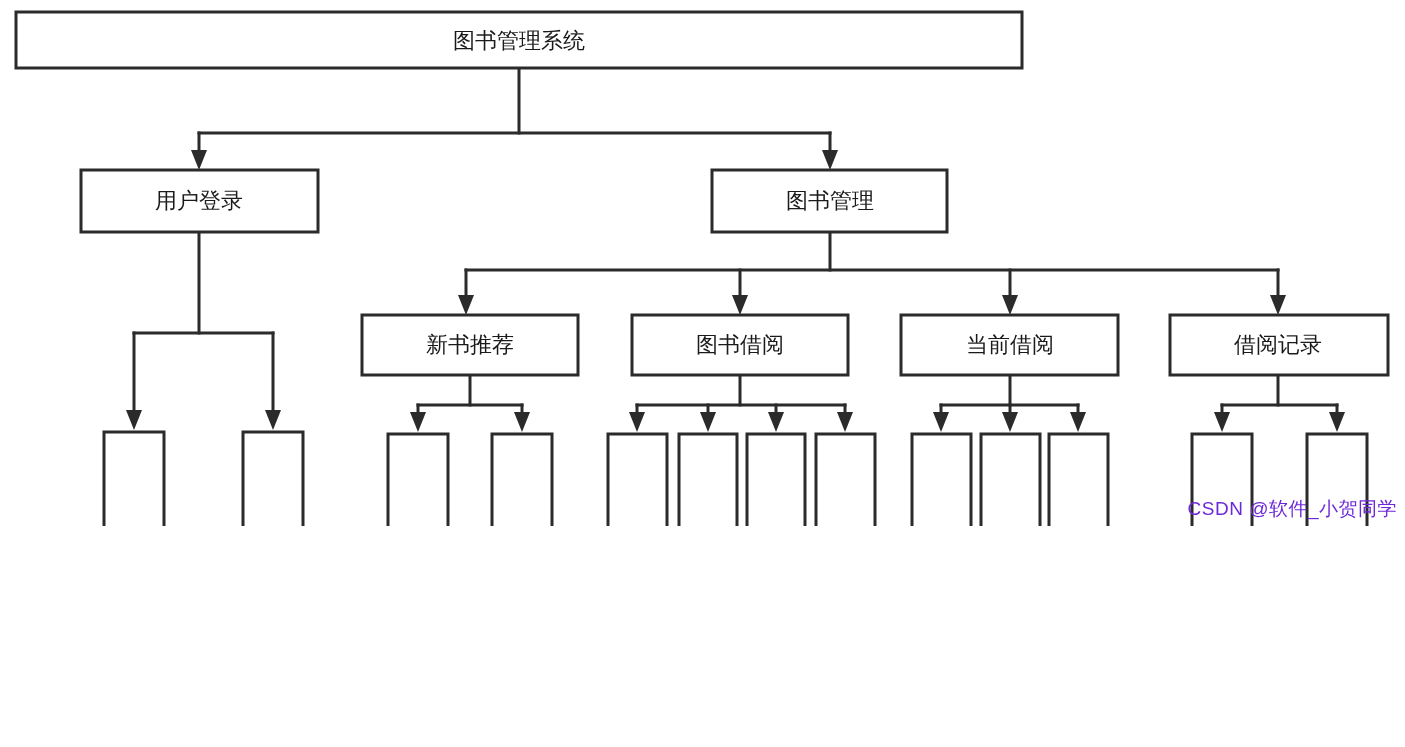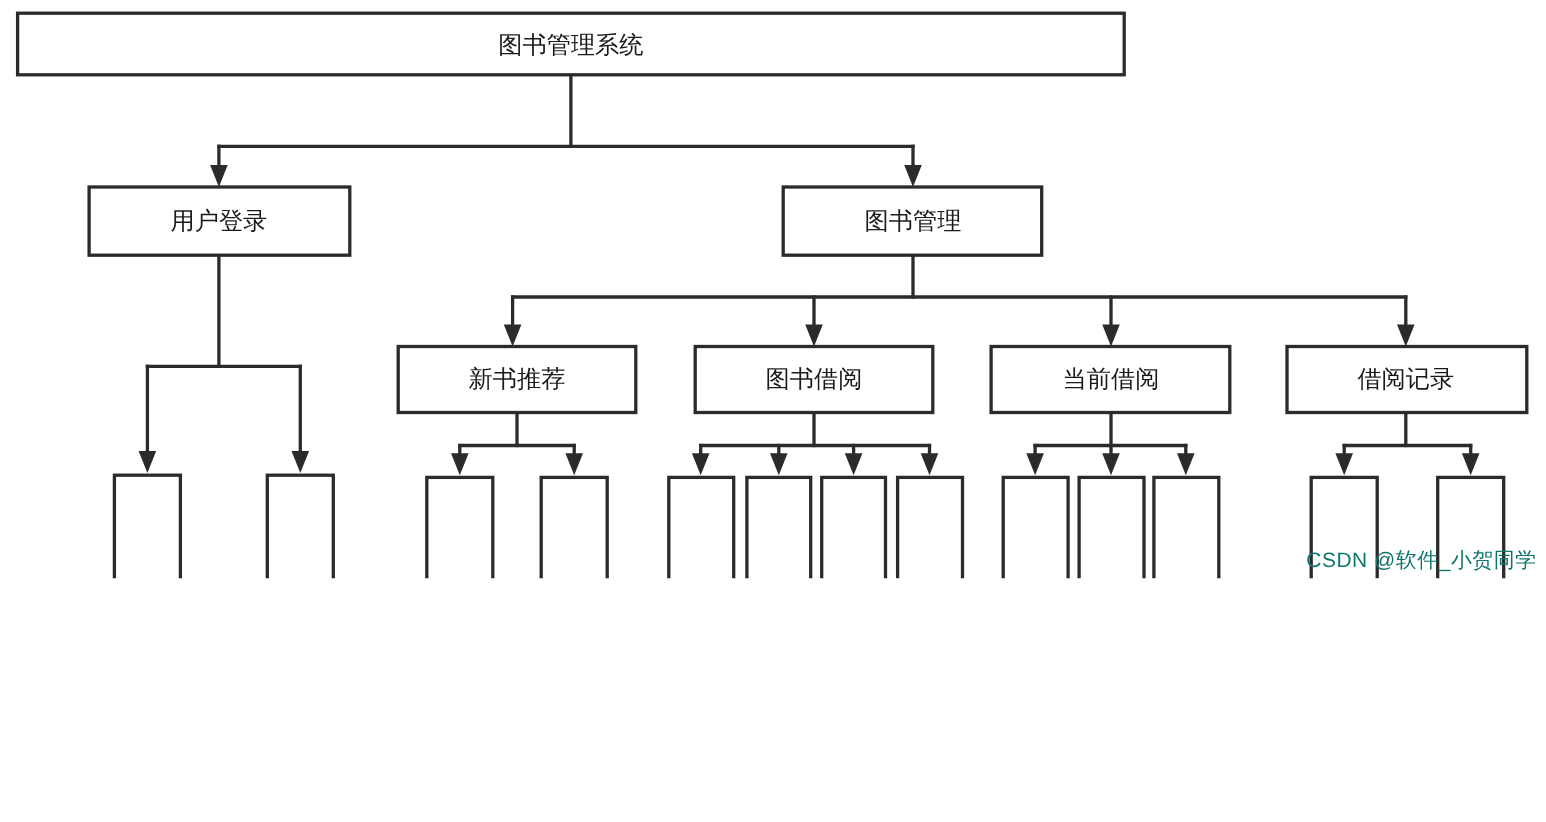--- a/index.html
+++ b/index.html
@@ -63,21 +63,21 @@
     letter-spacing: 1px;
     pointer-events: none;
     text-align: center;
   }
   .watermark {
     position: absolute;
     right: 8px;
     bottom: 4px;
     font-family: "Liberation Sans", "DejaVu Sans", sans-serif;
     font-size: 19px;
-    color: #0f766e;
+    color: #6d28d9;
     letter-spacing: 0.5px;
     white-space: nowrap;
   }
 </style>
 </head>
 <body>
 
 <div id="diagram-root">
 
   <svg class="flow" viewBox="0 0 1405 747" xmlns="http://www.w3.org/2000/svg">

